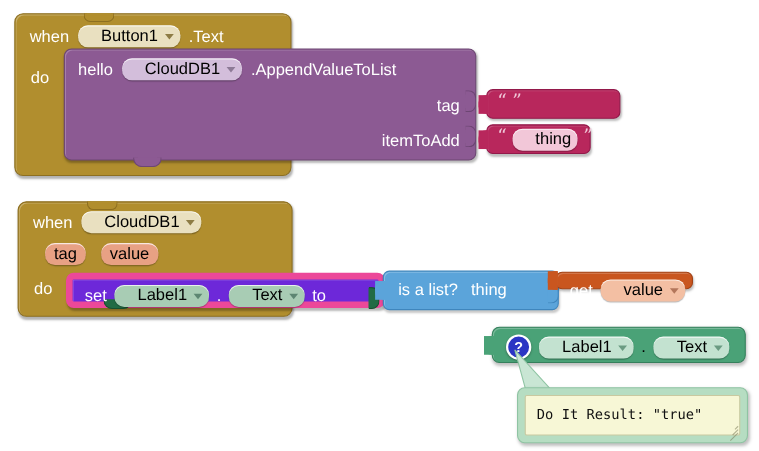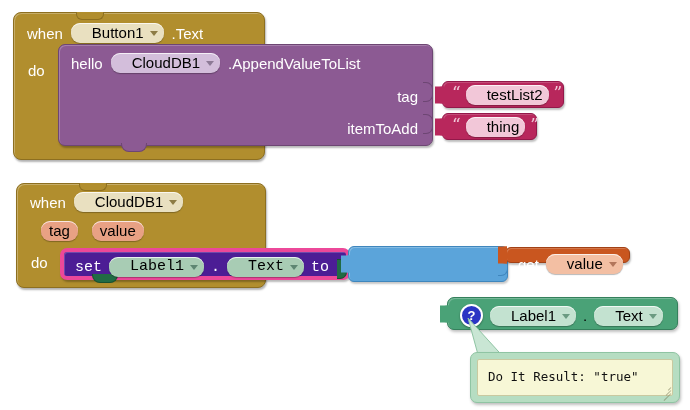--- a/index.html
+++ b/index.html
@@ -69,23 +69,22 @@
     position:absolute;left:-8px;top:50%;transform:translateY(-50%);
     width:9px;height:17px;border-radius:0 0 0 0;
   }
   .plug::before{
     content:"";position:absolute;left:0;top:0;width:9px;height:17px;
     background:inherit;border-radius:7px 0 0 7px;
   }
 
   
   .dgreen{
-    background:#4c1d95;border:4px solid #ec4899;border-radius:7px;
+    background:#6d28d9;border:6px solid #ec4899;border-radius:7px;
     box-shadow:inset 1px 1px 0 rgba(255,255,255,.20), 1px 2px 2px rgba(0,0,0,.28);
-    font-family:Liberation Mono, monospace;
   }
   .dgreen .field{background:#a8ccb4;}
   .dgreen .arrow{border-top-color:#5d8672;}
   .dgreen-bump{
     position:absolute;left:28px;bottom:-7px;width:24px;height:8px;
     background:#216b44;border:1px solid #17502f;border-top:none;border-radius:0 0 8px 8px;
   }
 
   
   .lblue{
@@ -172,21 +171,20 @@
     <span class="lbl" style="position:absolute;right:14px;top:44px;">tag</span>
     <span class="lbl" style="position:absolute;right:14px;top:76px;">itemToAdd</span>
 
     <div class="socket" style="right:-1px;top:37px;background:#8c5a93;border:1px solid #6d4673;border-left:none;"></div>
     <div class="socket" style="right:-1px;top:69px;background:#8c5a93;border:1px solid #6d4673;border-left:none;"></div>
   </div>
 
   <div class="blk crimson" style="left:442px;top:81px;width:122px;height:27px;background:#b8275c;">
     <div class="plug" style="background:#b8275c;"></div>
     <span class="quote">“</span>
-    <span class="field">testList2</span>
     <span class="quote">”</span>
   </div>
 
   <div class="blk crimson" style="left:442px;top:113px;width:95px;height:27px;background:#b8275c;">
     <div class="plug" style="background:#b8275c;"></div>
     <span class="quote">“</span>
     <span class="field">thing</span>
     <span class="quote">”</span>
   </div>
 
@@ -222,20 +220,24 @@
         <span>Text</span>
         <span class="arrow"></span>
       </span>
       <span class="lbl">to</span>
     </div>
     <div class="socket" style="right:-1px;top:7px;background:#216b44;border:1px solid #17502f;border-left:none;"></div>
   </div>
 
   <div class="blk lblue" style="left:348px;top:246px;width:160px;height:36px;border-radius:6px;">
     <div class="plug" style="background:#5ba4da;"></div>
+    <div style="position:absolute;left:13px;top:9px;display:flex;align-items:center;gap:12px;">
+      <span class="lbl">is a list?</span>
+      <span class="lbl">thing</span>
+    </div>
     <div class="socket" style="right:-1px;top:9px;background:#5ba4da;border:1px solid #3f86bd;border-left:none;"></div>
   </div>
 
   <div class="blk orange" style="left:505px;top:247px;width:125px;height:16px;">
     <div class="plug" style="background:#c9561f;"></div>
     <div style="position:absolute;left:12px;top:6px;display:flex;align-items:center;gap:7px;">
       <span class="lbl">get</span>
       <span class="field">
         <span>value</span>
         <span class="arrow"></span>

